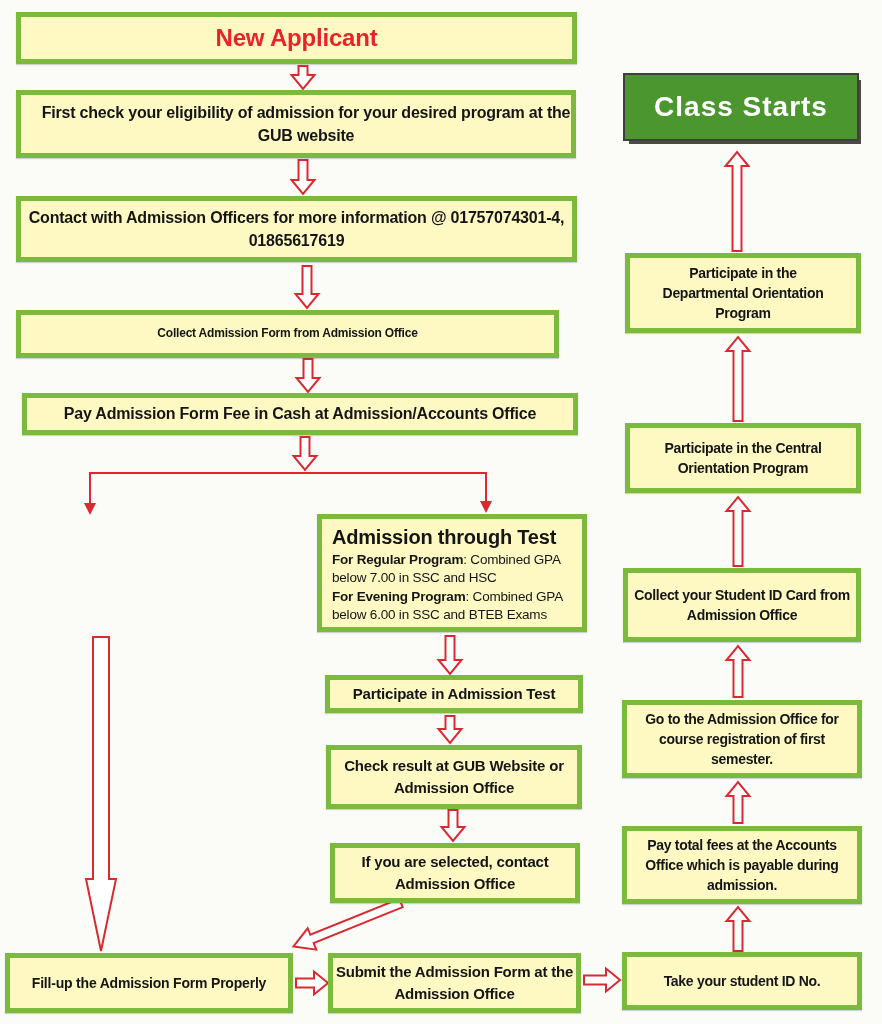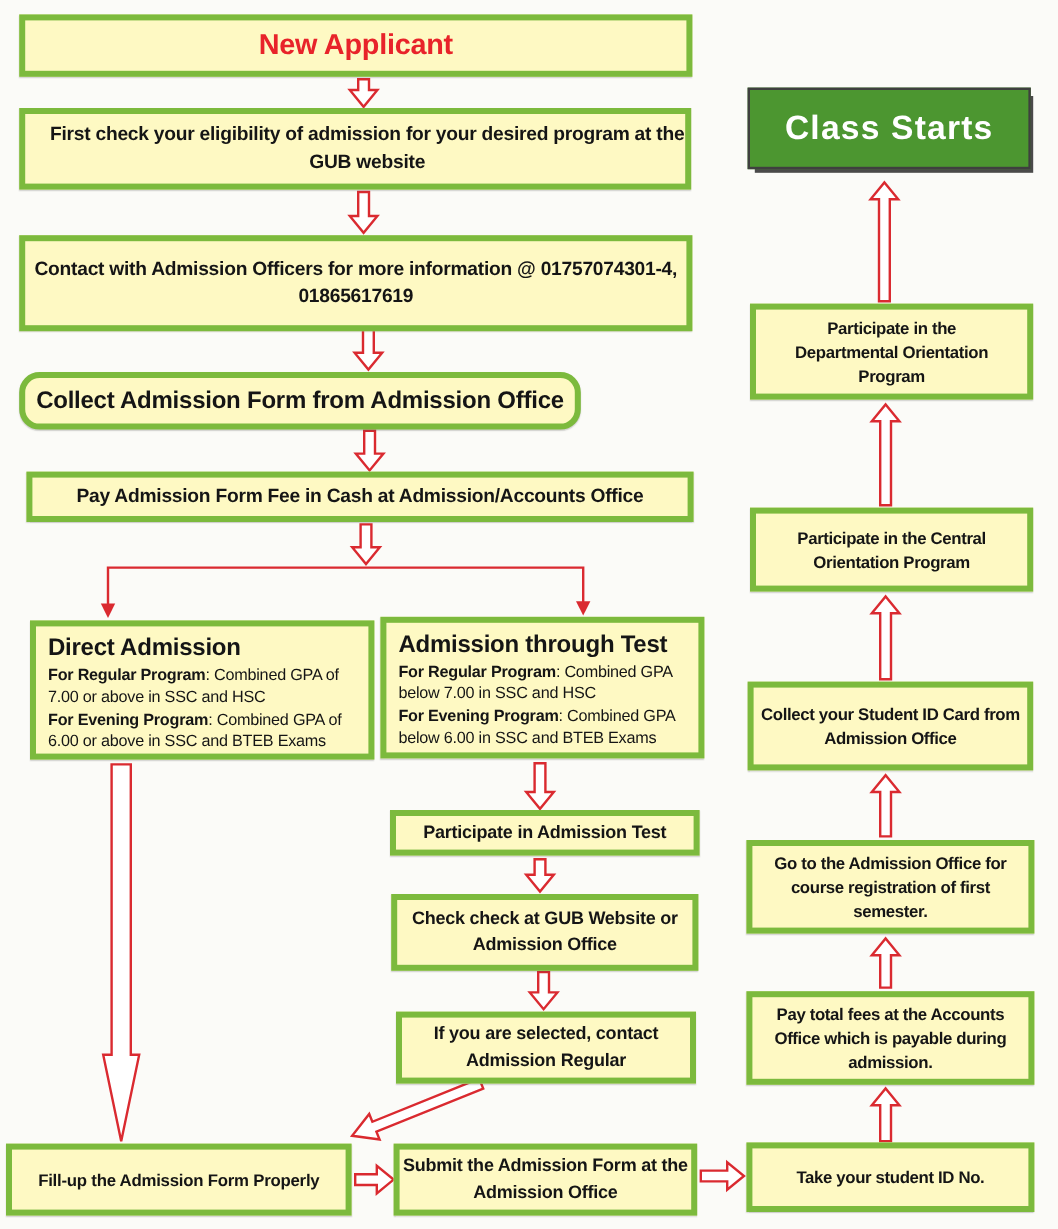--- a/index.html
+++ b/index.html
@@ -40,23 +40,23 @@
     line-height:1.45;
     z-index:2;
     box-shadow:0 1px 1px rgba(80,80,80,0.25);
   }
   .gbox .lbl{display:inline-block;}
 
   
   .b-new      {left:16px;  top:12px;  width:561px; height:52px;  font-size:24px; color:var(--heading_red);}
   .b-elig     {left:16px;  top:90px;  width:560px; height:68px;  font-size:16px;}
   .b-elig .lbl{max-width:540px;margin-left:20px;}
-  .b-contact  {left:16px;  top:196px; width:561px; height:80px;  font-size:16px;}
+  .b-contact  {left:16px;  top:196px; width:561px; height:66px;  font-size:16px;}
   .b-contact .lbl{max-width:540px;}
-  .b-collect  {left:16px;  top:310px; width:468px; height:48px;  font-size:20px;border-radius:17px;}
+  .b-collect  {left:16px;  top:310px; width:543px; height:48px;  font-size:12px;}
   .b-payfee   {left:22px;  top:393px; width:556px; height:42px;  font-size:16px;}
 
   
   .b-direct   {left:25px;  top:517px; width:287px; height:116px;}
   .b-test     {left:317px; top:514px; width:270px; height:118px;}
   .branchbox{
     flex-direction:column;
     align-items:flex-start;
     justify-content:flex-start;
     text-align:left;
@@ -150,42 +150,37 @@
   </div>
 
   <div class="gbox b-collect">
     <span class="lbl">Collect Admission Form from Admission Office</span>
   </div>
 
   <div class="gbox b-payfee">
     <span class="lbl">Pay Admission Form Fee in Cash at Admission/Accounts Office</span>
   </div>
 
-  <div class="gbox branchbox b-direct">
-    <p class="btitle">Direct Admission</p>
-    <p class="detail"><b>For Regular Program</b><span>: Combined GPA of 7.00 or above in SSC and HSC</span></p>
-    <p class="detail"><b>For Evening Program</b><span>: Combined GPA of 6.00 or above in SSC and BTEB Exams</span></p>
-  </div>
 
   <div class="gbox branchbox b-test">
     <p class="btitle">Admission through Test</p>
     <p class="detail"><b>For Regular Program</b><span>: Combined GPA below 7.00 in SSC and HSC</span></p>
     <p class="detail"><b>For Evening Program</b><span>: Combined GPA below 6.00 in SSC and BTEB Exams</span></p>
   </div>
 
   <div class="gbox b-part">
     <span class="lbl">Participate in Admission Test</span>
   </div>
 
   <div class="gbox b-result">
-    <span class="lbl">Check check at GUB Website or Admission Office</span>
+    <span class="lbl">Check result at GUB Website or Admission Office</span>
   </div>
 
   <div class="gbox b-selected">
-    <span class="lbl">If you are selected, contact Admission Regular</span>
+    <span class="lbl">If you are selected, contact Admission Office</span>
   </div>
 
   <div class="gbox b-fillup">
     <span class="lbl">Fill-up the Admission Form Properly</span>
   </div>
 
   <div class="gbox b-submit">
     <span class="lbl">Submit the Admission Form at the Admission Office</span>
   </div>
 

